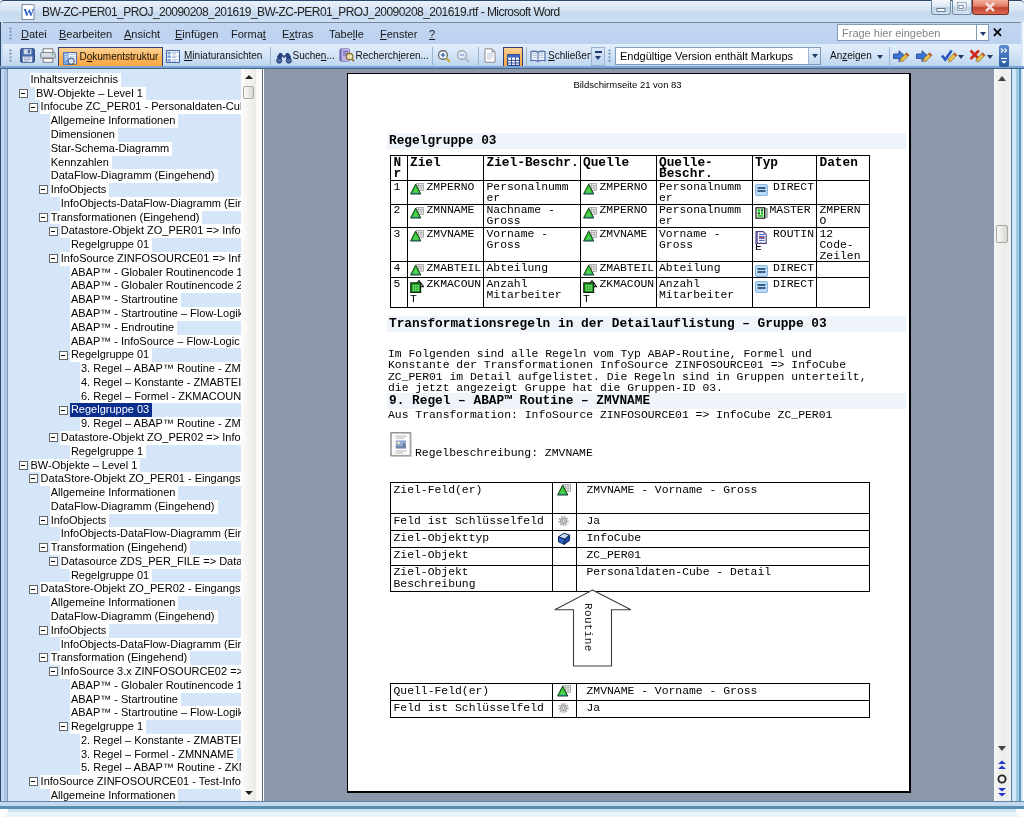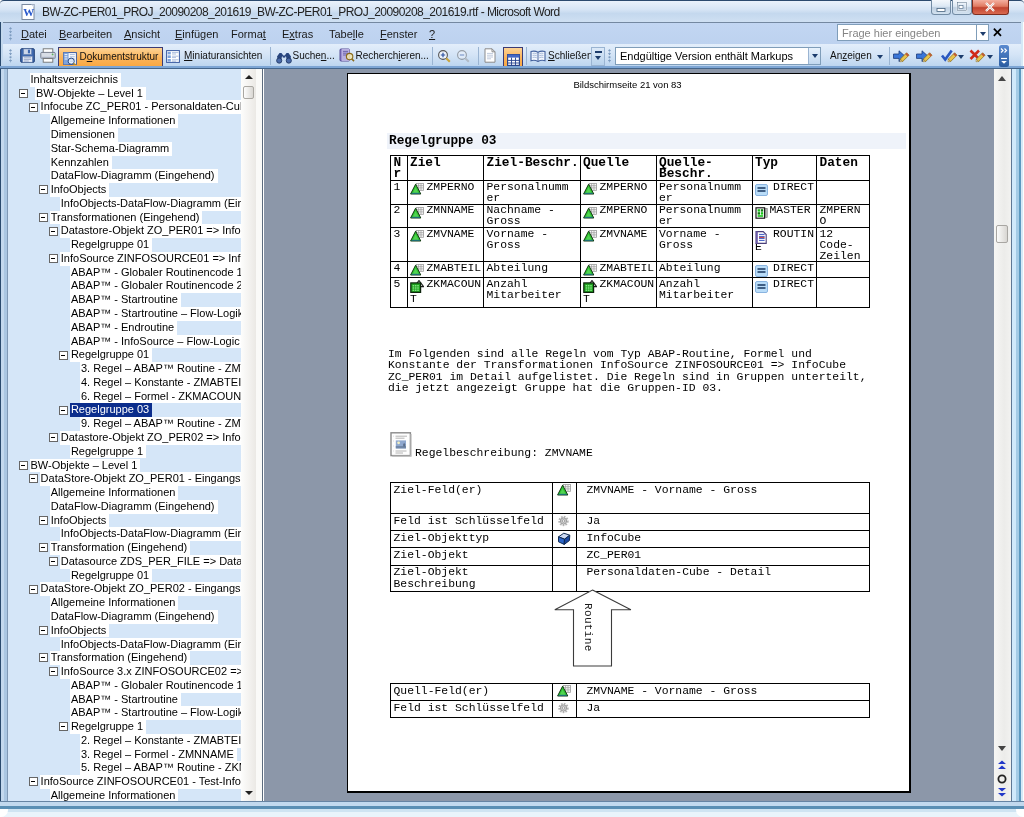--- a/index.html
+++ b/index.html
@@ -215,21 +215,24 @@
               </svg></s><span class="p17">ZKMACOUN</span><div style="margin-top:4.5px">T</div></td>
           <td>Anzahl<br>Mitarbeiter</td>
           <td class="rel"><s class="it"><svg width="13" height="12" viewBox="0 0 13 12" style="vertical-align:-1px">
                 <rect x="0.5" y="0.5" width="12" height="11" rx="1.5" fill="#b9dcf8" stroke="#8ab4e0" stroke-width="1"></rect>
                 <path d="M2.5 4H10.5M2.5 7H10.5" stroke="#17355e" stroke-width="1.7"></path>
               </svg></s><span class="p18">DIRECT</span></td>
           <td></td>
         </tr>
 </tbody>
     </table>
+<div class="band" style="top:316px">Transformationsregeln in der Detailauflistung – Gruppe 03</div>
 <div class="mono" style="left:388px;top:349px">Im Folgenden sind alle Regeln vom Typ ABAP-Routine, Formel und<br>Konstante der Transformationen InfoSource ZINFOSOURCE01 =&gt; InfoCube<br>ZC_PER01 im Detail aufgelistet. Die Regeln sind in Gruppen unterteilt,<br>die jetzt angezeigt Gruppe hat die Gruppen-ID 03.</div>
+<div class="band" style="top:393px">9. Regel – ABAP™ Routine – ZMVNAME</div>
+<div class="mono" style="left:388px;top:409.5px">Aus Transformation: InfoSource ZINFOSOURCE01 =&gt; InfoCube ZC_PER01</div>
 <div class="abs" style="left:390px;top:432px"><svg width="22" height="25" viewBox="0 0 22 25" style="">
         <rect x="1" y="0.8" width="19.4" height="22.8" fill="#fdfdfd" stroke="#8a8a8a" stroke-width="1.4"></rect>
         <rect x="20.4" y="2" width="1.2" height="22" fill="#bdbdbd"></rect>
         <rect x="2.2" y="23.6" width="19.4" height="1.2" fill="#bdbdbd"></rect>
         <path d="M5.5 4.2H17M5.5 6.2H14.5" stroke="#b4b4b4" stroke-width="1"></path>
         <rect x="5.8" y="8.4" width="10.2" height="8" fill="#8fa8cf"></rect>
         <circle cx="8.6" cy="10.8" r="1.4" fill="#f2efc0"></circle>
         <rect x="5.8" y="14" width="10.2" height="2.4" fill="#7188a8"></rect>
         <path d="M13.2 12.2 l1 -1.4 1 1.7 v2h-2z" fill="#5c6f8c"></path>
         <path d="M5.5 19H16.5M5.5 21H13" stroke="#b4b4b4" stroke-width="1"></path>

